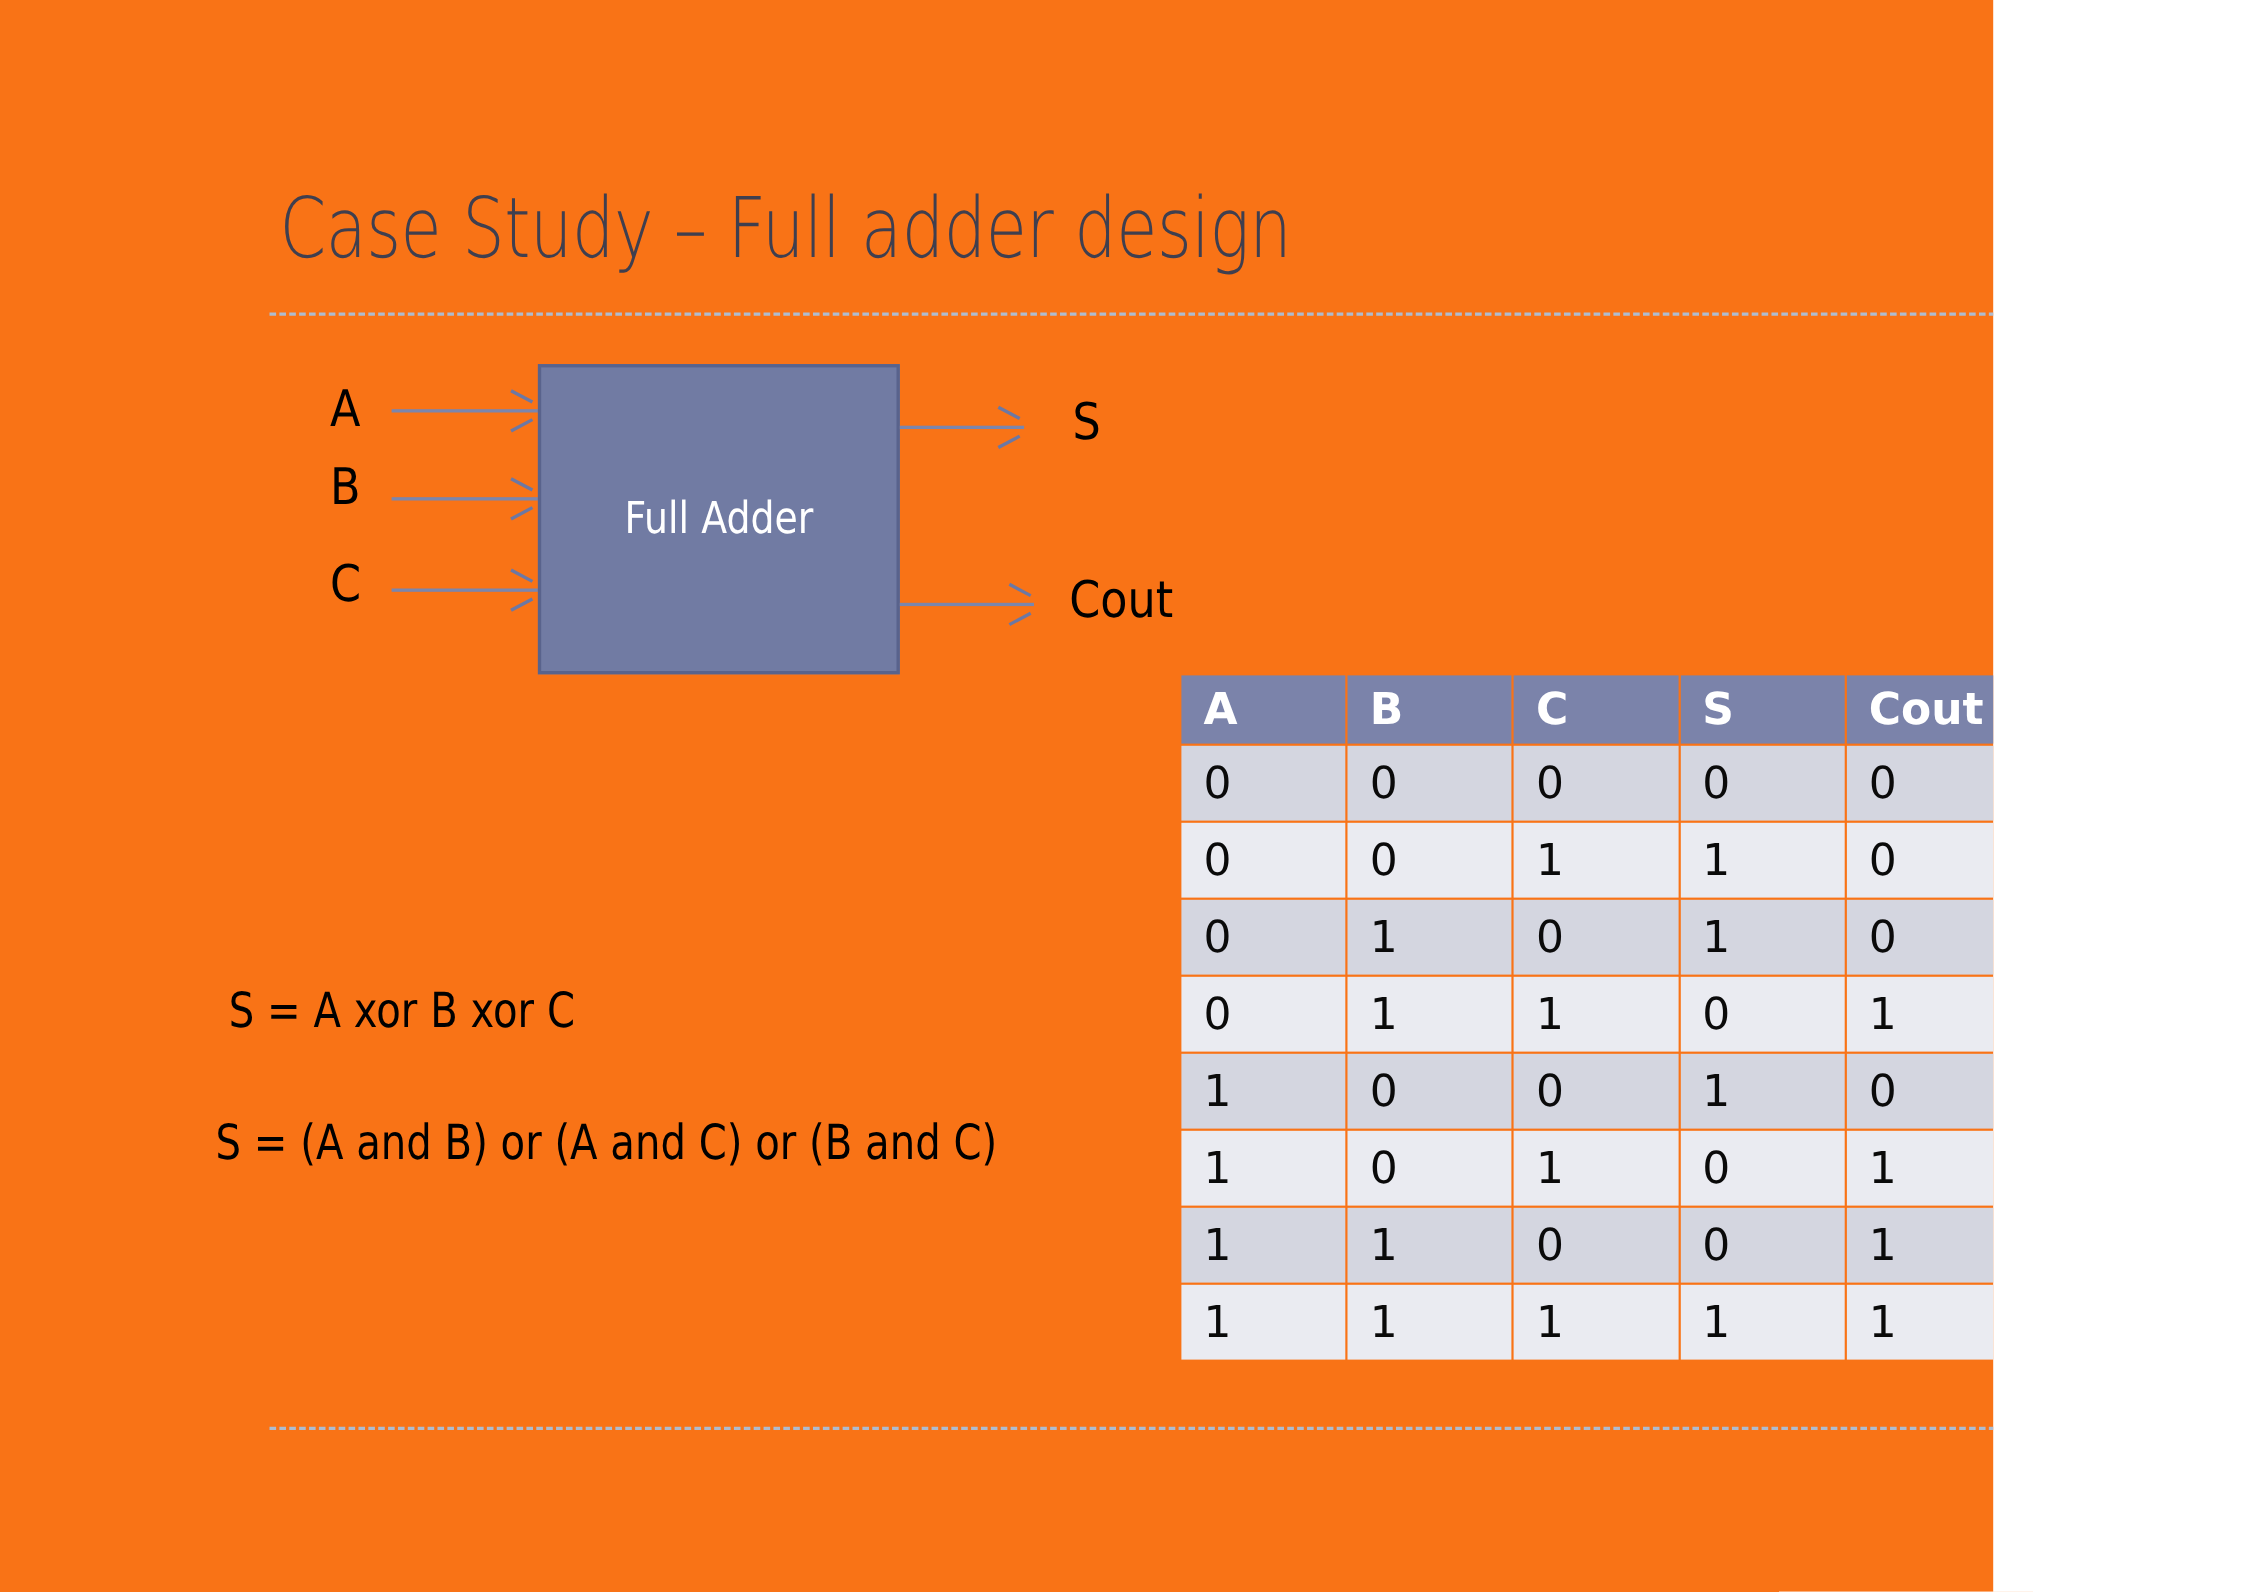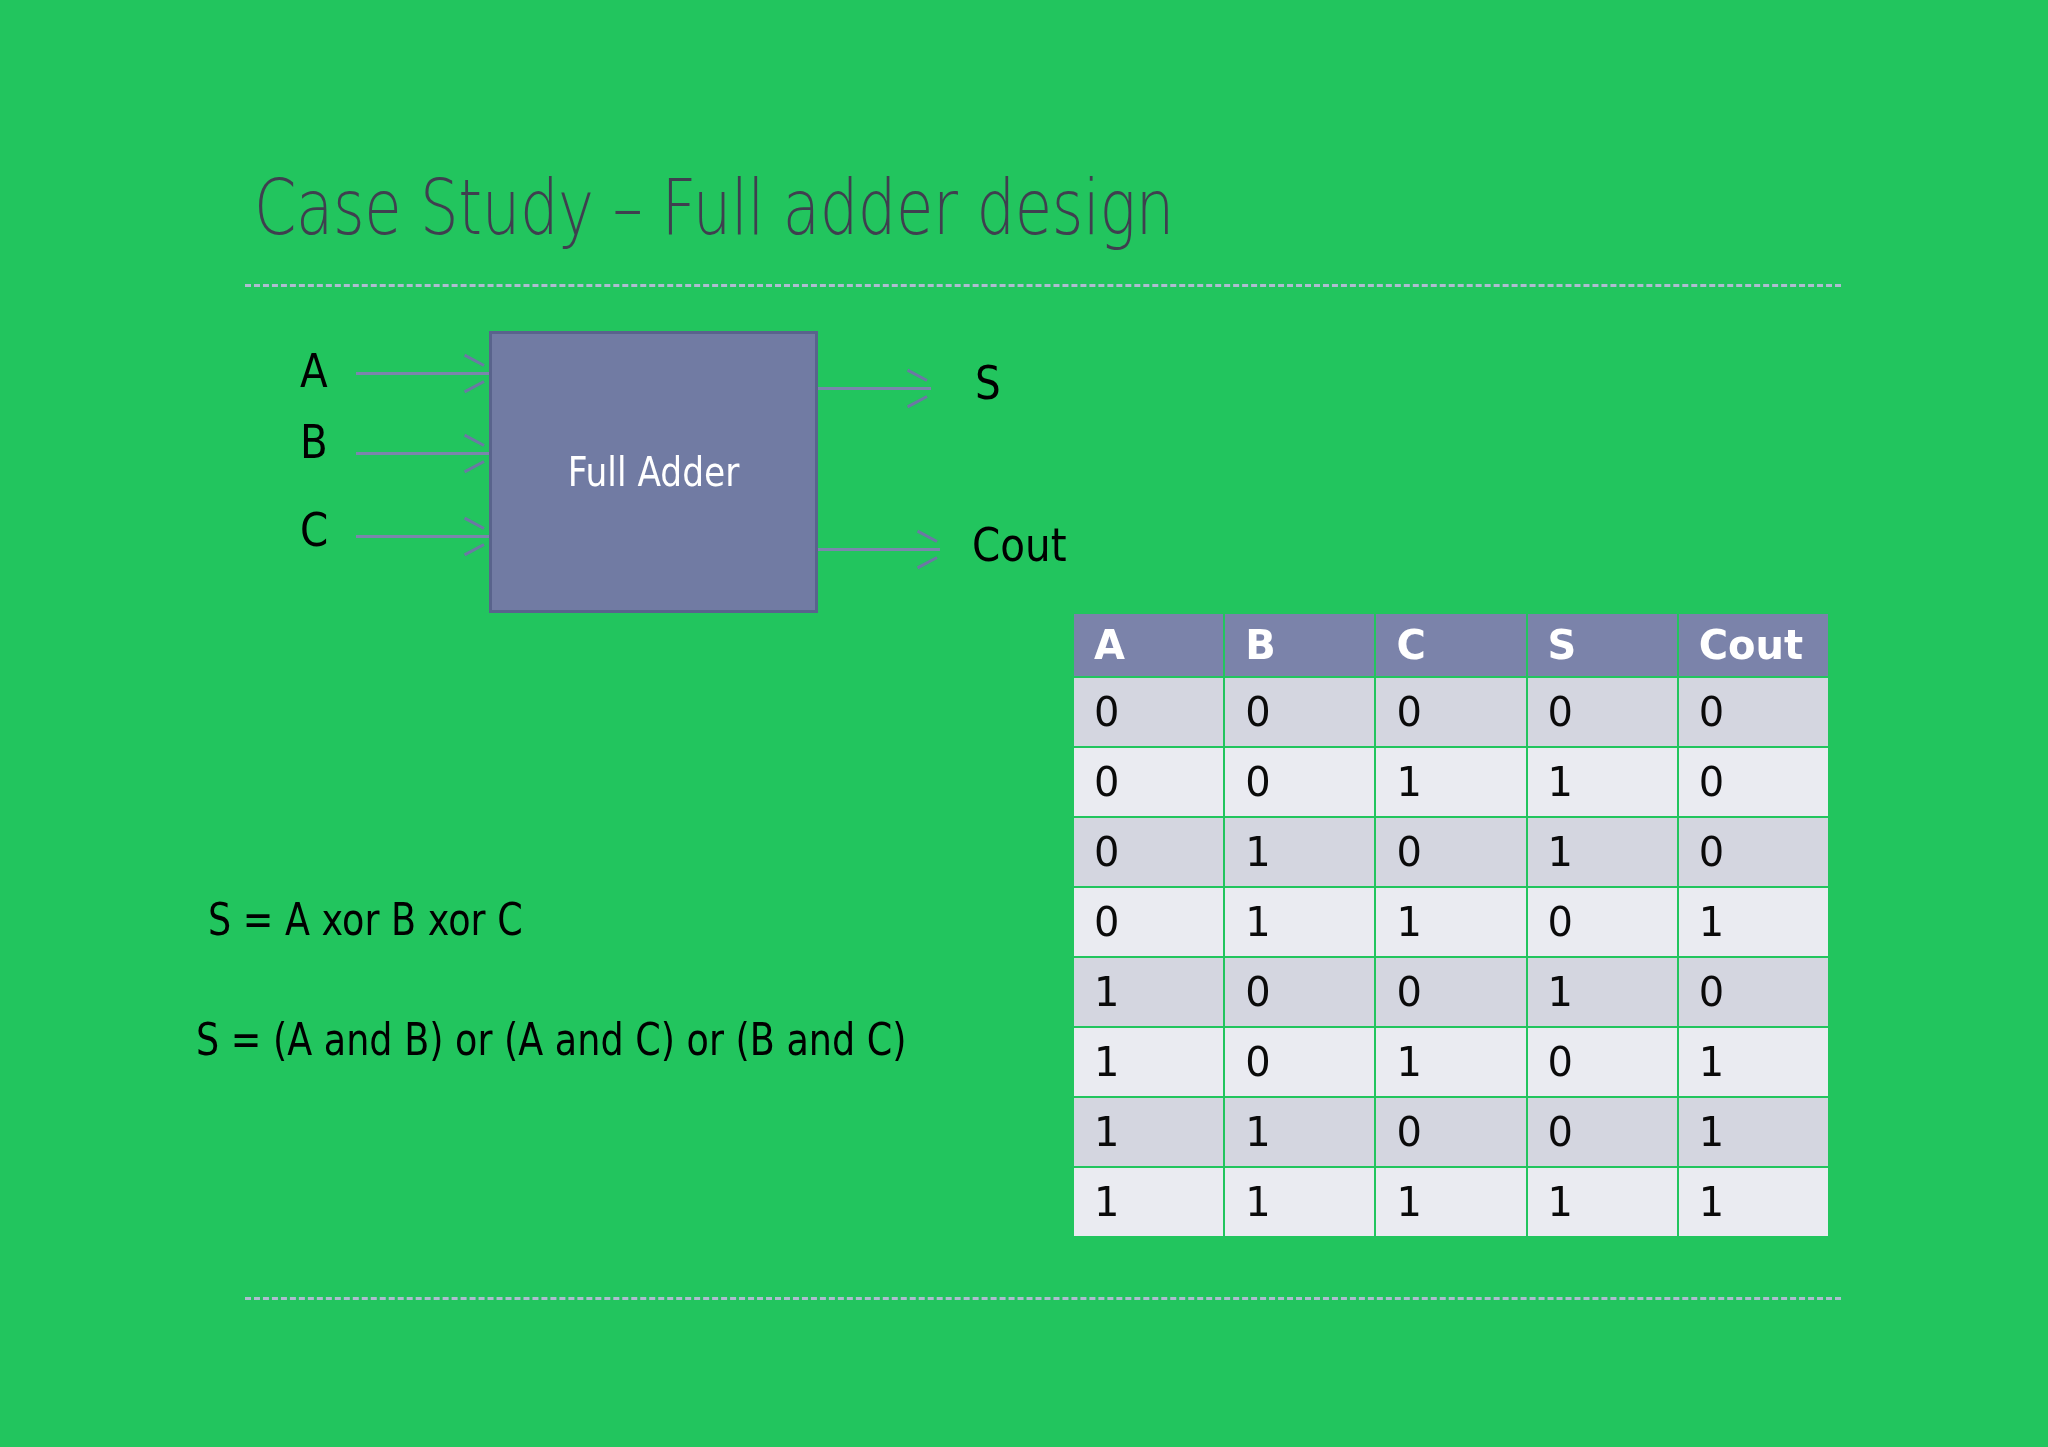--- a/index.html
+++ b/index.html
@@ -5,23 +5,23 @@
   html, body {
     margin: 0;
     padding: 0;
     background: #ffffff;
   }
   body {
     font-family: "Liberation Sans", sans-serif;
   }
   #slide {
     position: relative;
-    width: 2048px;
+    width: 1812px;
     height: 1447px;
-    background: #22c55e;
+    background: #f97316;
     overflow: hidden;
   }
 
   
   #slide-title {
     position: absolute;
     left: 254px;
     top: 168px;
     width: 1500px;
     font-family: "DejaVu Sans", sans-serif;

